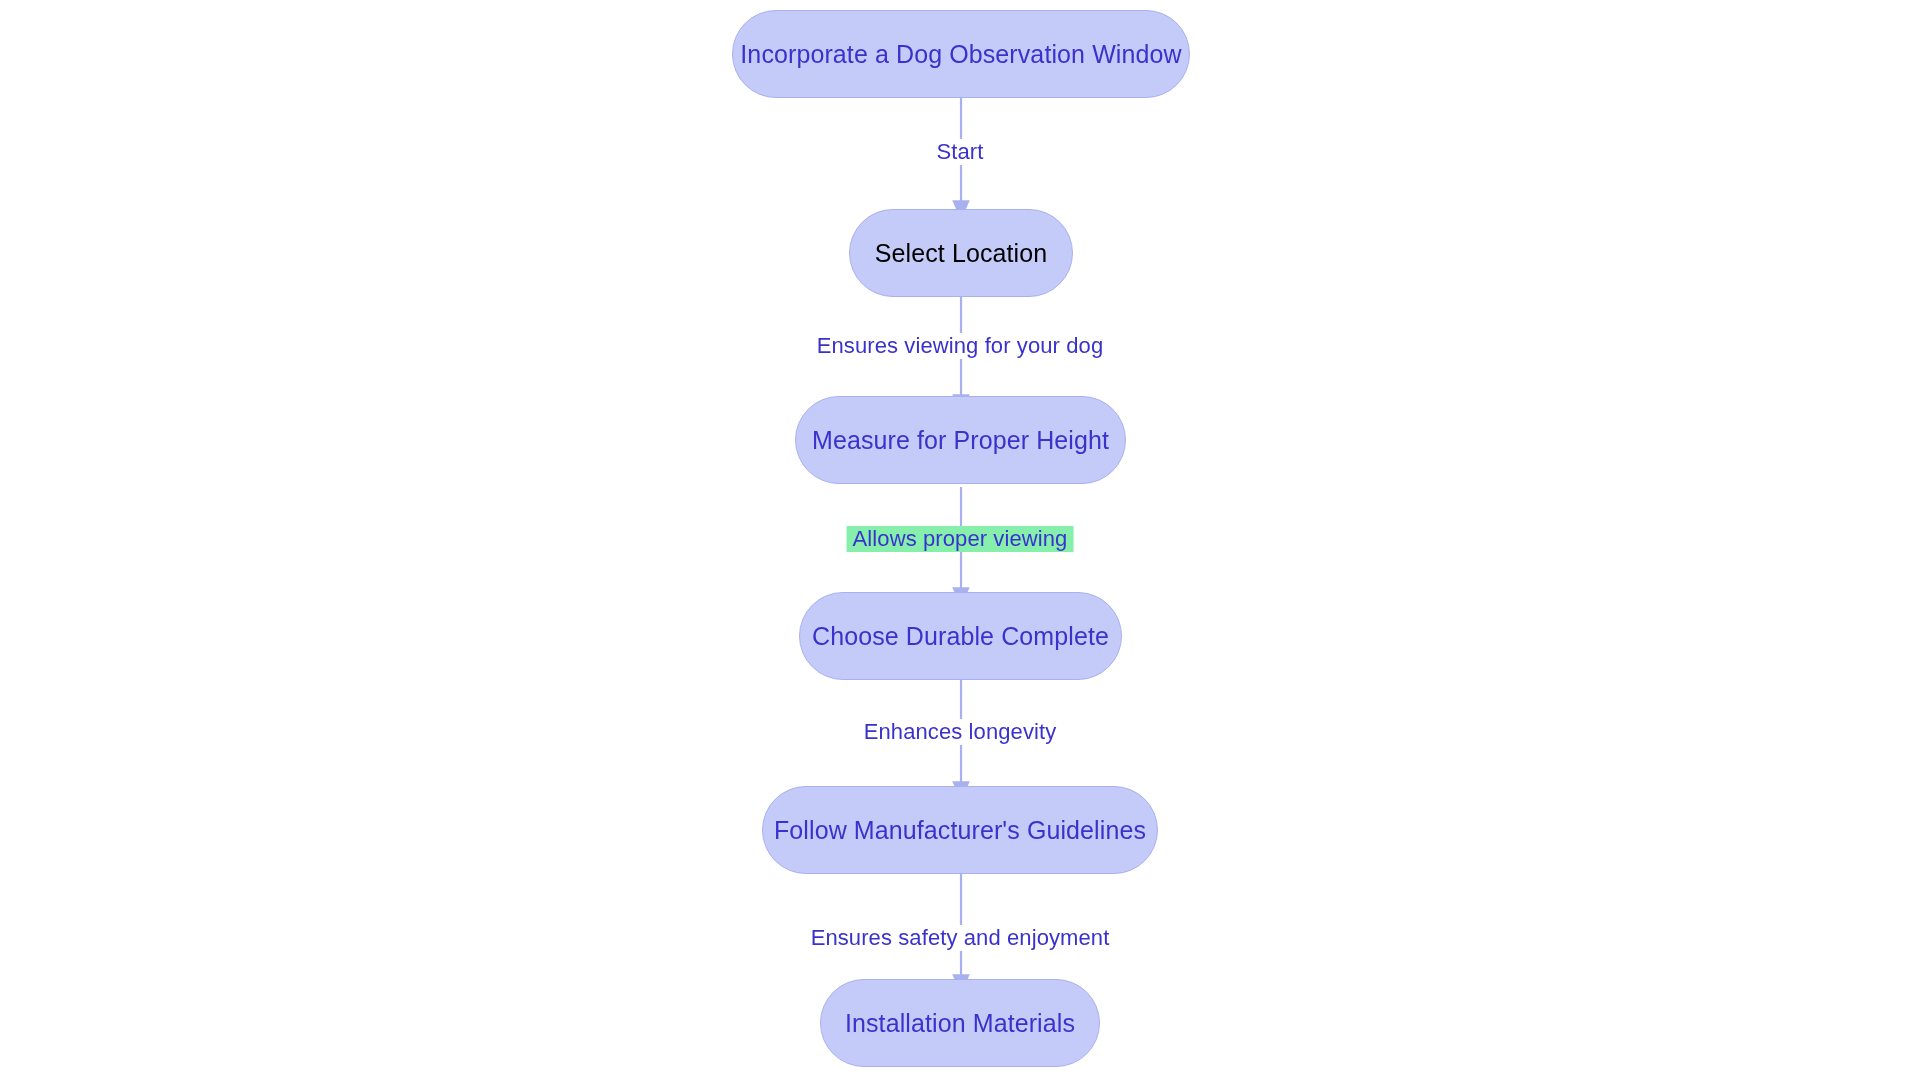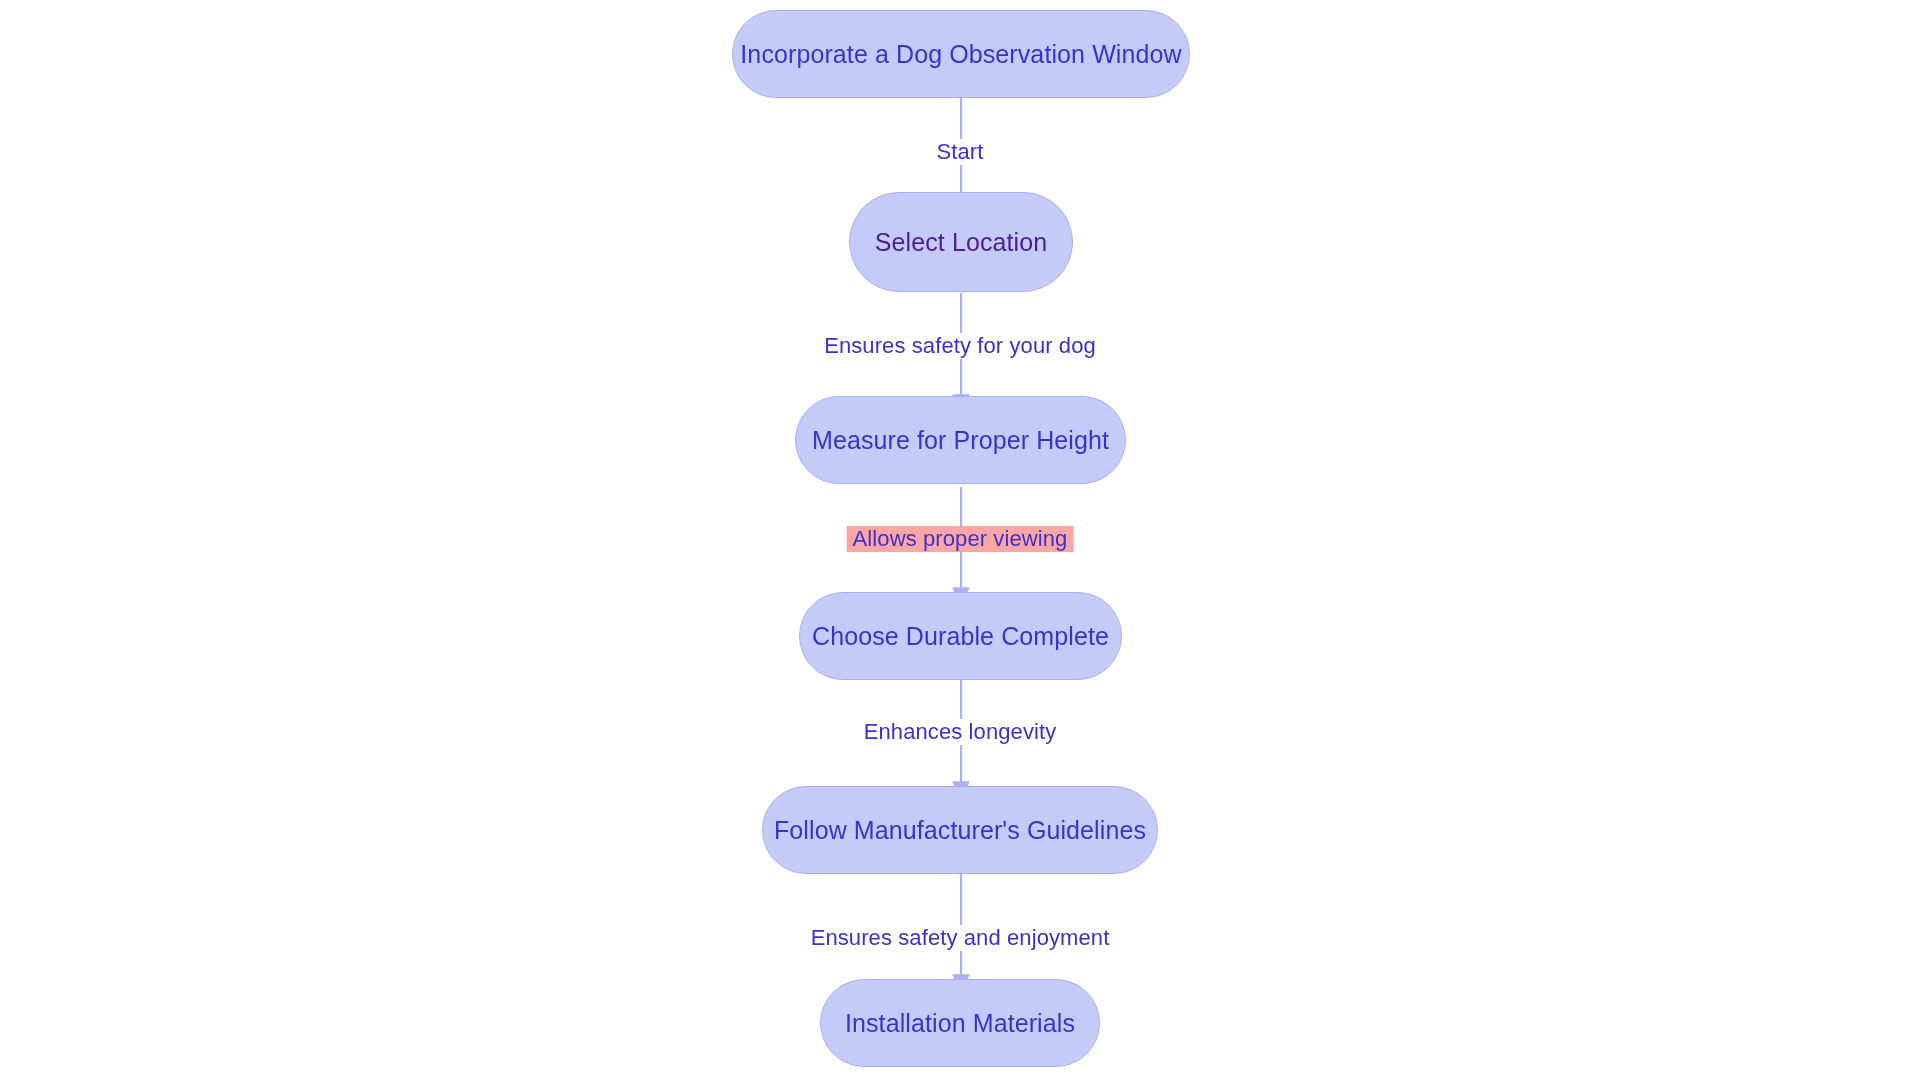--- a/index.html
+++ b/index.html
@@ -76,37 +76,37 @@
         <line x1="961" y1="487" x2="961" y2="590" stroke="#a8b0f0" stroke-width="2.2" marker-end="url(#arrowhead)"></line>
         <line x1="961" y1="680" x2="961" y2="784" stroke="#a8b0f0" stroke-width="2.2" marker-end="url(#arrowhead)"></line>
         <line x1="961" y1="874" x2="961" y2="977" stroke="#a8b0f0" stroke-width="2.2" marker-end="url(#arrowhead)"></line>
       </g>
   </svg>
 
   <div id="nodes-layer">
       <div class="flow-node" style="left: 732px; top: 10px; width: 458px; height: 88px; font-size: 25px; background: rgb(197, 203, 248); border-color: rgb(168, 176, 240); color: rgb(58, 50, 204);">
         <span>Incorporate a Dog Observation Window</span>
       </div>
-      <div class="flow-node" style="left: 849px; top: 192px; width: 224px; height: 100px; font-size: 25px; background: rgb(197, 203, 248); border-color: rgb(168, 176, 240); color: #4c1d95;">
+      <div class="flow-node" style="left: 849px; top: 209px; width: 224px; height: 88px; font-size: 25px; background: rgb(197, 203, 248); border-color: rgb(168, 176, 240); color: #000000;">
         <span>Select Location</span>
       </div>
       <div class="flow-node" style="left: 795px; top: 396px; width: 331px; height: 88px; font-size: 25px; background: rgb(197, 203, 248); border-color: rgb(168, 176, 240); color: rgb(58, 50, 204);">
         <span>Measure for Proper Height</span>
       </div>
       <div class="flow-node" style="left: 799px; top: 592px; width: 323px; height: 88px; font-size: 25px; background: rgb(197, 203, 248); border-color: rgb(168, 176, 240); color: rgb(58, 50, 204);">
         <span>Choose Durable Complete</span>
       </div>
       <div class="flow-node" style="left: 762px; top: 786px; width: 396px; height: 88px; font-size: 25px; background: rgb(197, 203, 248); border-color: rgb(168, 176, 240); color: rgb(58, 50, 204);">
         <span>Follow Manufacturer's Guidelines</span>
       </div>
       <div class="flow-node" style="left: 820px; top: 979px; width: 280px; height: 88px; font-size: 25px; background: rgb(197, 203, 248); border-color: rgb(168, 176, 240); color: rgb(58, 50, 204);">
         <span>Installation Materials</span>
       </div>
     </div>
   <div id="labels-layer">
       <div class="edge-label" style="left: 960px; top: 152px; font-size: 22px; color: rgb(58, 50, 204); background: rgb(255, 255, 255); text-align: center;">Start</div>
-      <div class="edge-label" style="left: 960px; top: 346px; font-size: 22px; color: rgb(58, 50, 204); background: rgb(255, 255, 255);">Ensures safety for your dog</div>
-      <div class="edge-label" style="left: 960px; top: 539px; font-size: 22px; color: rgb(58, 50, 204); background: #fca5a5;">Allows proper viewing</div>
+      <div class="edge-label" style="left: 960px; top: 346px; font-size: 22px; color: rgb(58, 50, 204); background: rgb(255, 255, 255);">Ensures viewing for your dog</div>
+      <div class="edge-label" style="left: 960px; top: 539px; font-size: 22px; color: rgb(58, 50, 204); background: #86efac;">Allows proper viewing</div>
       <div class="edge-label" style="left: 960px; top: 732px; font-size: 22px; color: rgb(58, 50, 204); background: rgb(255, 255, 255);">Enhances longevity</div>
       <div class="edge-label" style="left: 960px; top: 926px; font-size: 22px; color: rgb(58, 50, 204); background: rgb(255, 255, 255); margin-top: 12px;">Ensures safety and enjoyment</div>
     </div>
 
 </div>
 
 </body></html>

